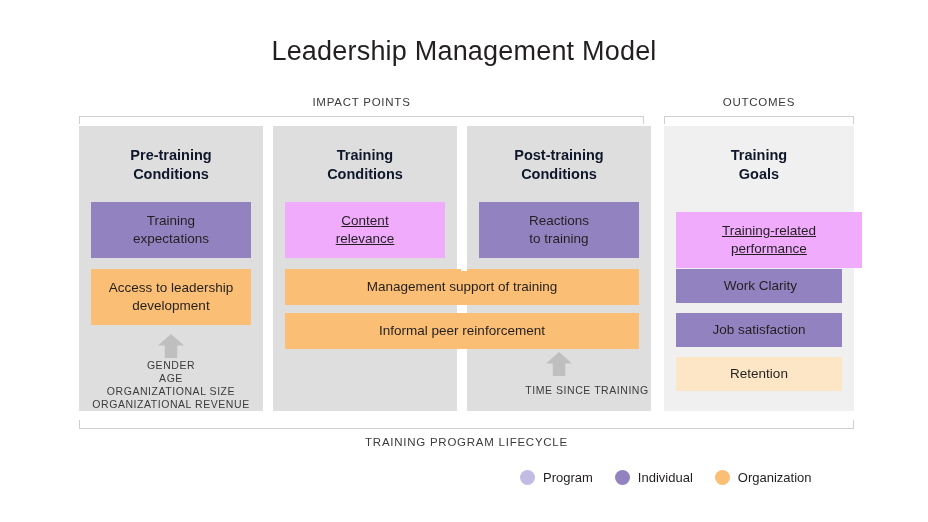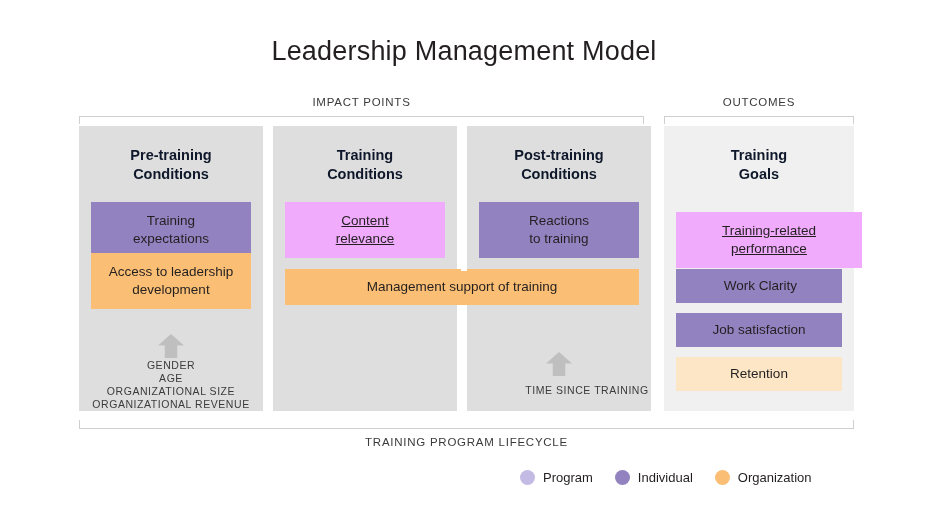--- a/index.html
+++ b/index.html
@@ -121,21 +121,21 @@
     padding: 2px 6px;
   }
 
   .c-individual   { background: #9283c0; }
   .c-program      { background: #f0abfc; text-decoration: underline; }
   .c-organization { background: #fabf74; }
   .c-org-light    { background: #fce6c6; }
 
   
   #box-training-expectations { left: 91px;  top: 202px; width: 160px; height: 56px; }
-  #box-access-leadership     { left: 91px;  top: 253px; width: 160px; height: 56px; }
+  #box-access-leadership     { left: 91px;  top: 269px; width: 160px; height: 56px; }
 
   
   #box-content-relevance     { left: 285px; top: 202px; width: 160px; height: 56px; }
 
   
   #box-reactions-training    { left: 479px; top: 202px; width: 160px; height: 56px; }
 
   
   #box-management-support    { left: 285px; top: 269px; width: 354px; height: 36px; }
   #box-informal-peer         { left: 285px; top: 313px; width: 354px; height: 36px; }
@@ -261,20 +261,21 @@
   </div>
 
   <div class="box c-individual" id="box-reactions-training">
     <div>
       <div>Reactions</div>
       <div>to training</div>
     </div>
   </div>
 
   <div class="box c-organization" id="box-management-support">Management support of training</div>
+  <div class="box c-organization" id="box-informal-peer">Informal peer reinforcement</div>
 
   <div class="notch" id="notch-top"></div>
   <div class="notch" id="notch-mid"></div>
   <div class="notch" id="notch-bottom"></div>
 
   <div class="box c-program" id="box-training-related">
     <div>
       <div>Training-related</div>
       <div>performance</div>
     </div>

